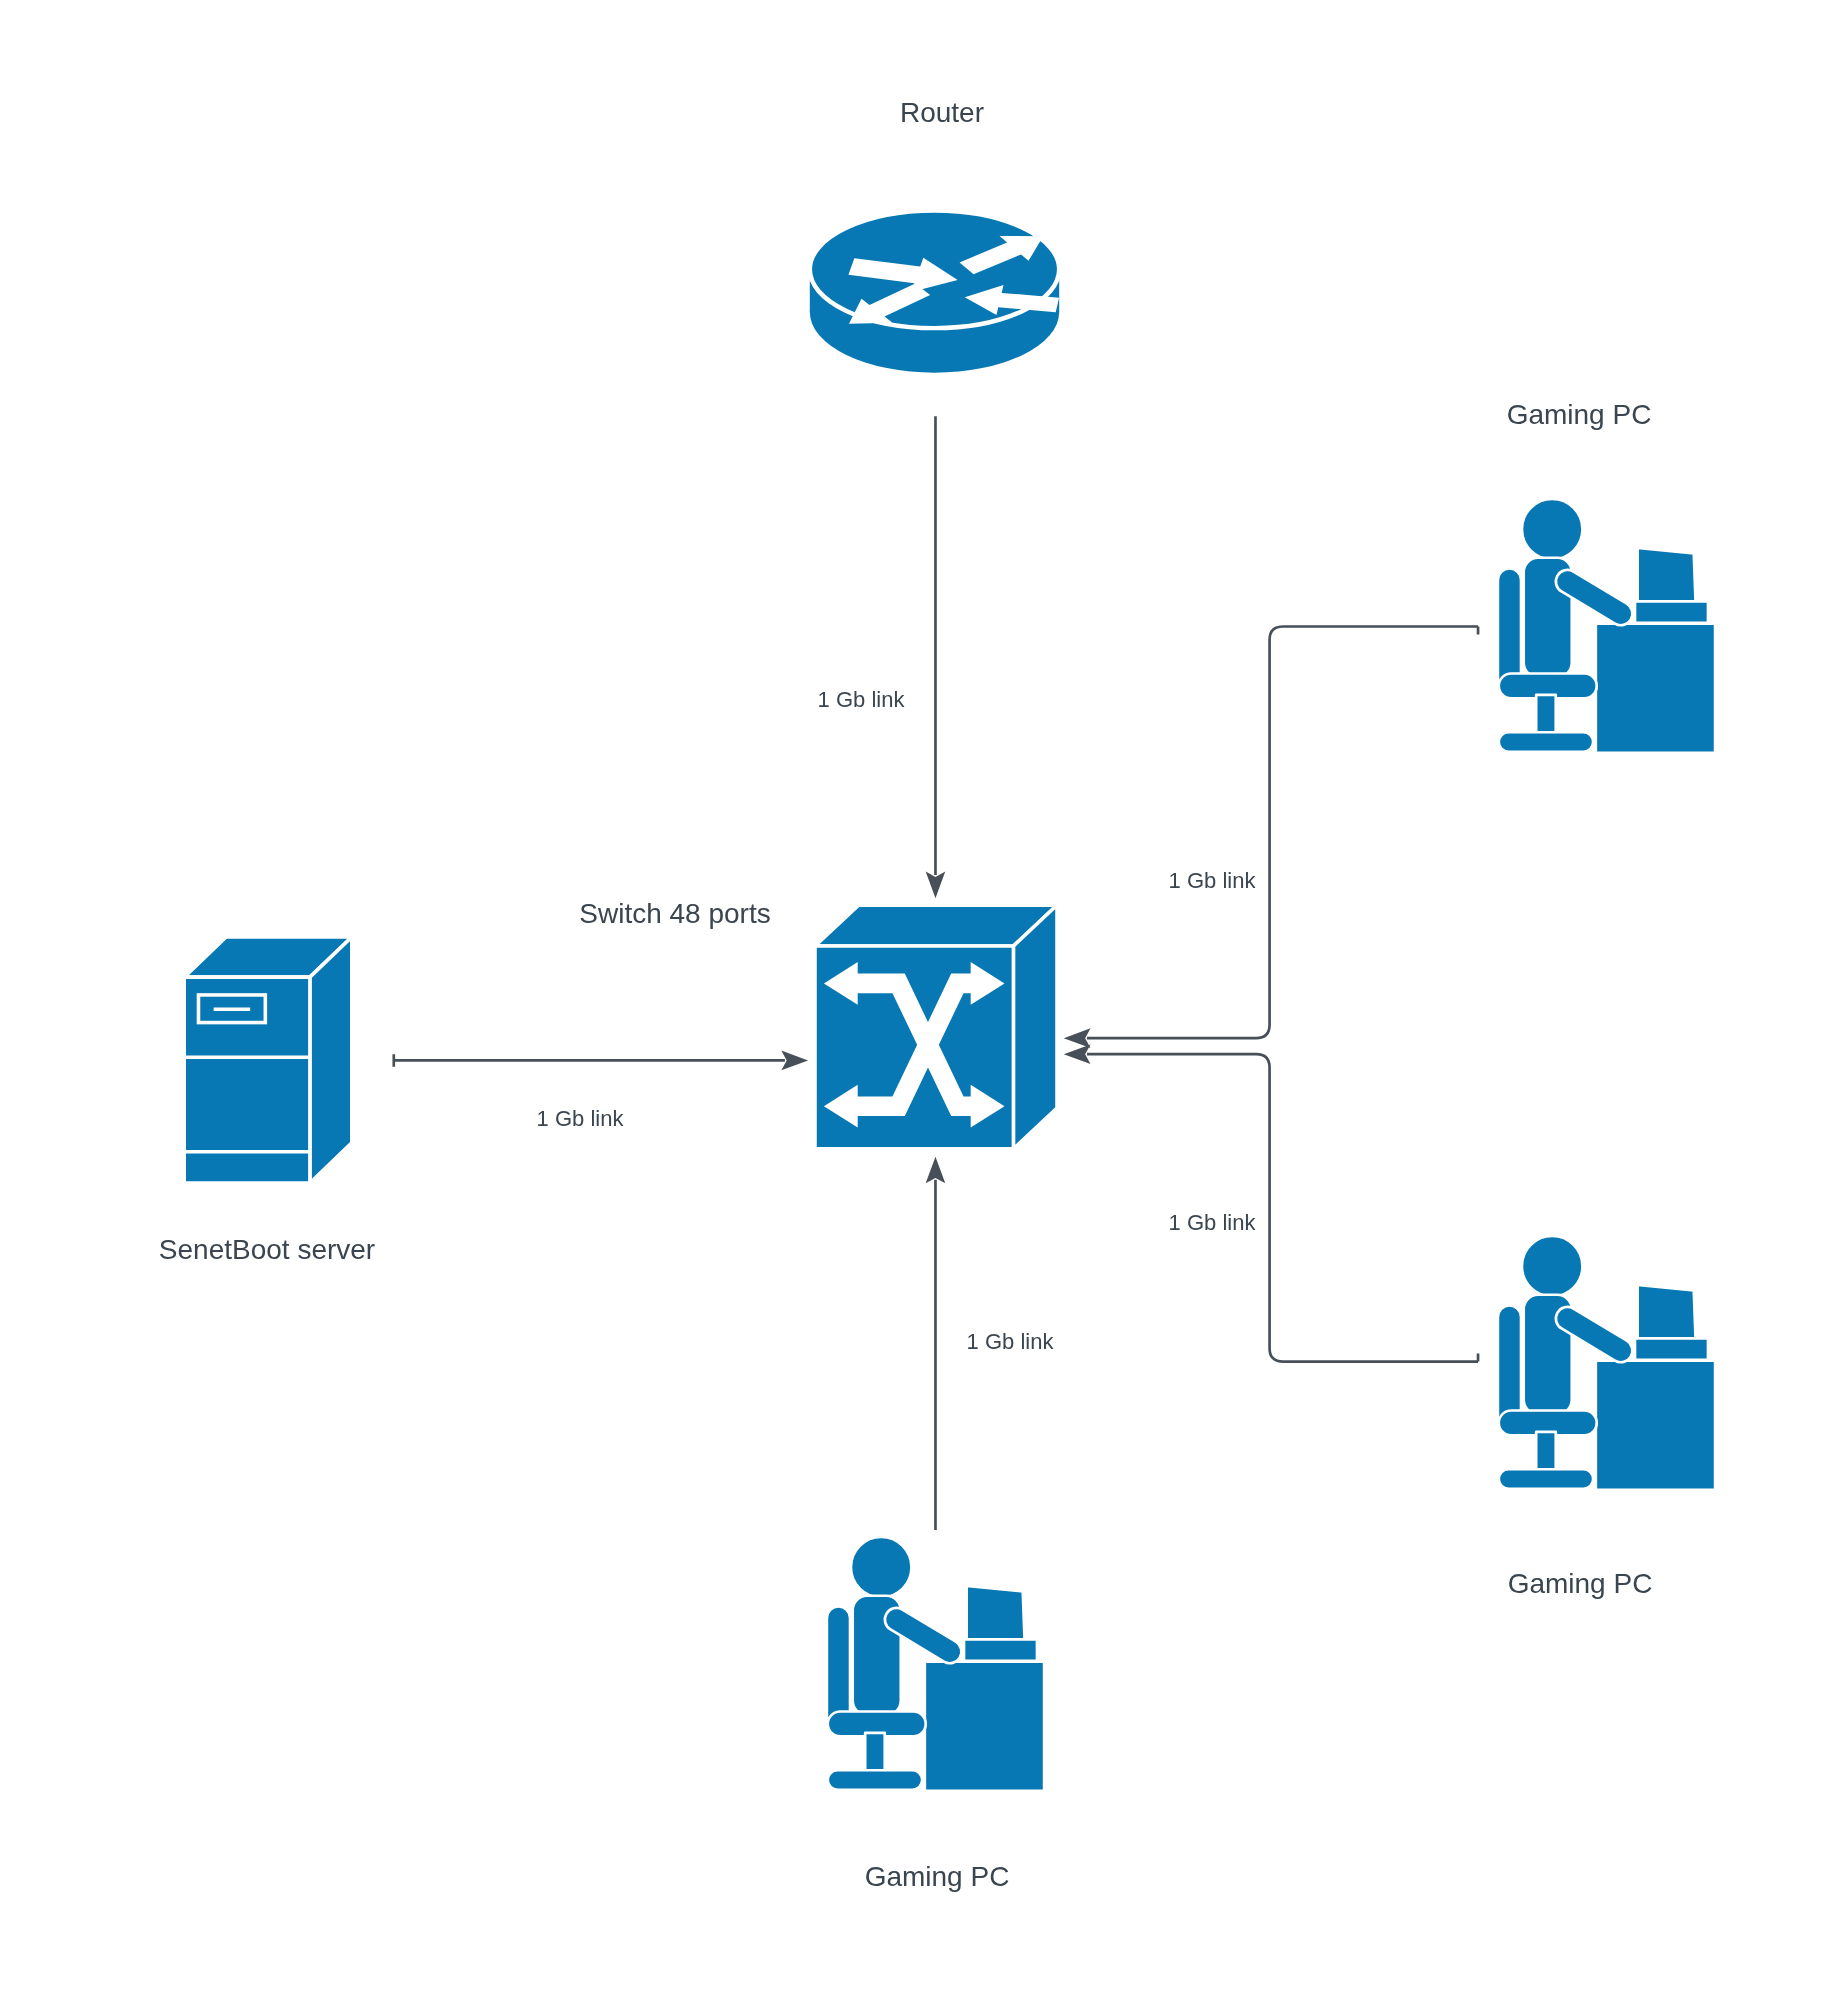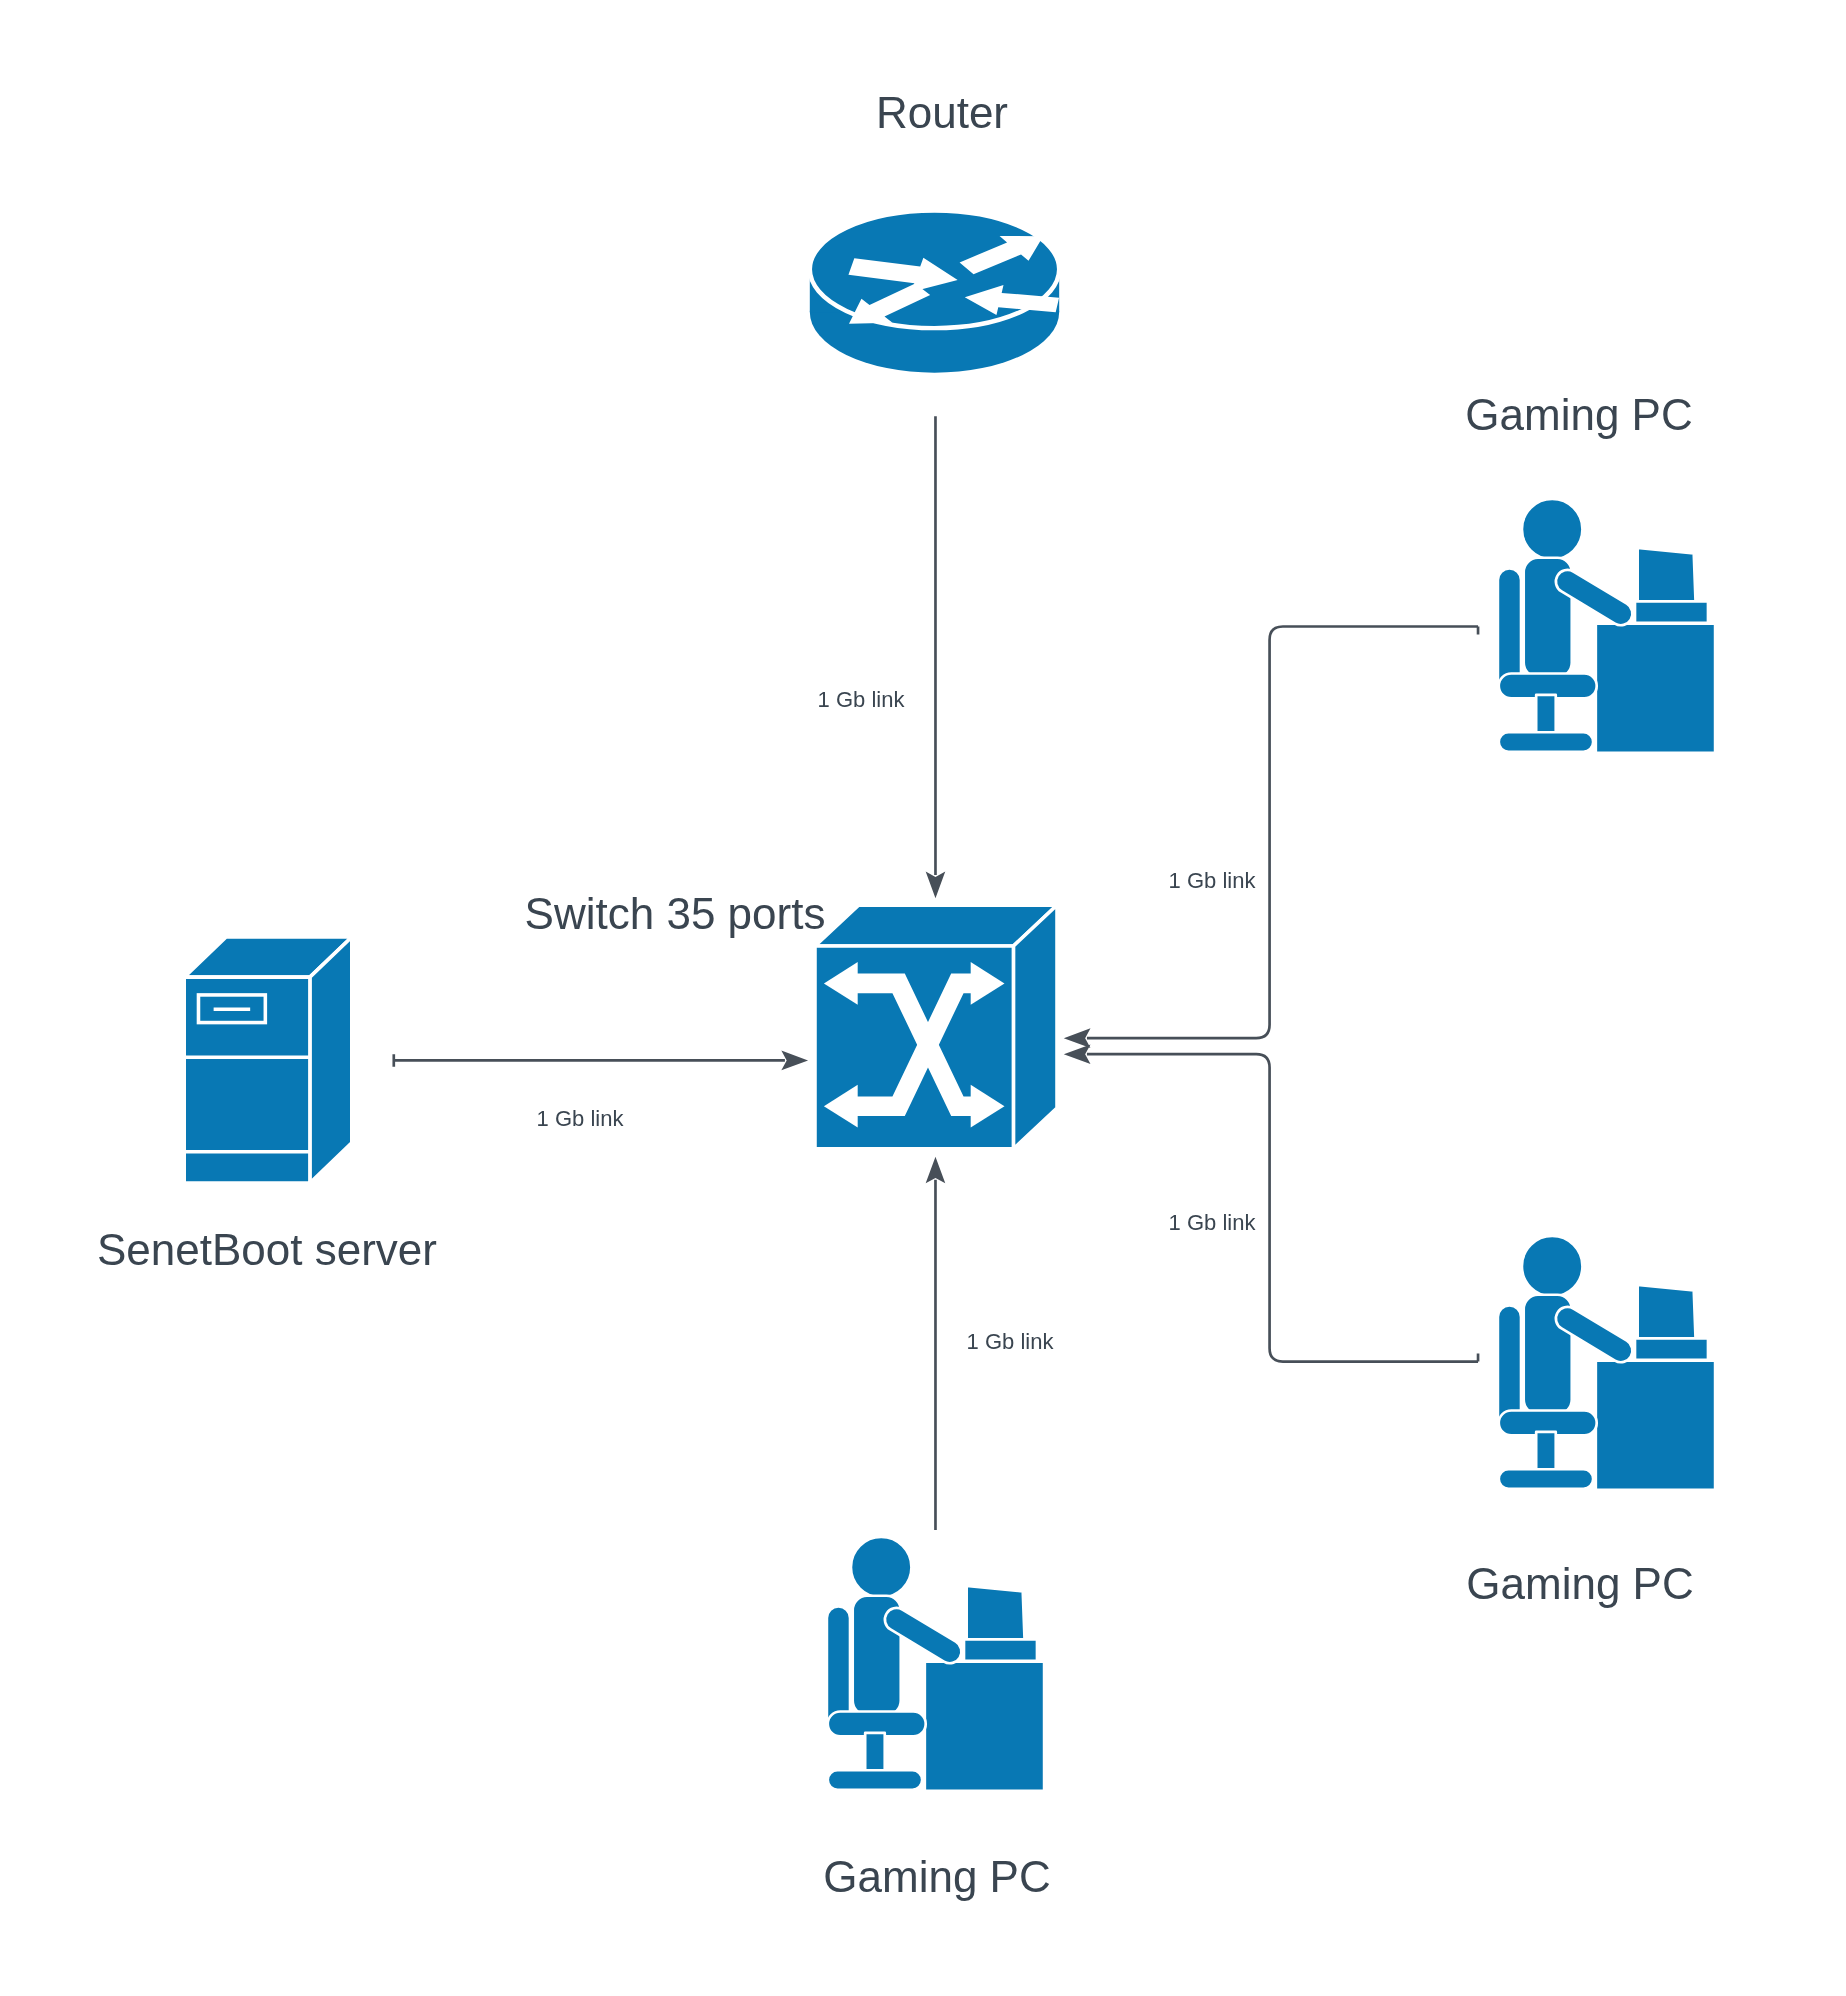--- a/index.html
+++ b/index.html
@@ -8,21 +8,21 @@
     width:1846px;height:1997px;
     background:#ffffff;
     font-family:"Liberation Sans", sans-serif;
     overflow:hidden;
   }
   .node-icon{position:absolute;}
   .node-icon svg{display:block;width:100%;height:100%;}
   .node-label{
     position:absolute;
     transform:translate(-50%,-50%);
-    font-size:44px;
+    font-size:28px;
     color:#3A4550;
     white-space:nowrap;
     text-align:center;
   }
   .edge-label{
     position:absolute;
     transform:translate(-50%,-50%);
     font-size:22px;
     color:#3A4550;
     white-space:nowrap;
@@ -67,21 +67,21 @@
       <g fill="#ffffff" transform="translate(144,70) scale(1,0.6)">
         <use href="#rarrow" transform="translate(26,20) rotate(12) scale(1.22)"></use>
         <use href="#rarrow" transform="translate(122,-62) rotate(-35) scale(1.05)"></use>
         <use href="#rarrow" transform="translate(34,52) rotate(188) scale(1.05)"></use>
         <use href="#rarrow" transform="translate(-96,102) rotate(142) scale(1.05)"></use>
       </g>
     </svg>
   </div>
   <div class="edge-label" style="left:861px;top:700px">1 Gb link</div>
 
-  <div class="node-label" style="left:675px;top:914px">Switch 35 ports</div>
+  <div class="node-label" style="left:675px;top:914px">Switch 48 ports</div>
   <div class="node-icon" style="left:815px;top:905px;width:242px;height:244px">
     <svg viewBox="0 0 272 274">
       <g fill="#0878B4" stroke="#ffffff" stroke-width="4" stroke-linejoin="round">
         <polygon points="0,46 49,0 272,0 223,46"></polygon>
         <polygon points="223,46 272,0 272,228 223,274"></polygon>
         <rect x="0" y="46" width="223" height="228"></rect>
       </g>
       <g fill="#ffffff">
         <polygon points="10,88 48,64 48,112"></polygon>
         <polygon points="213,88 175,64 175,112"></polygon>

